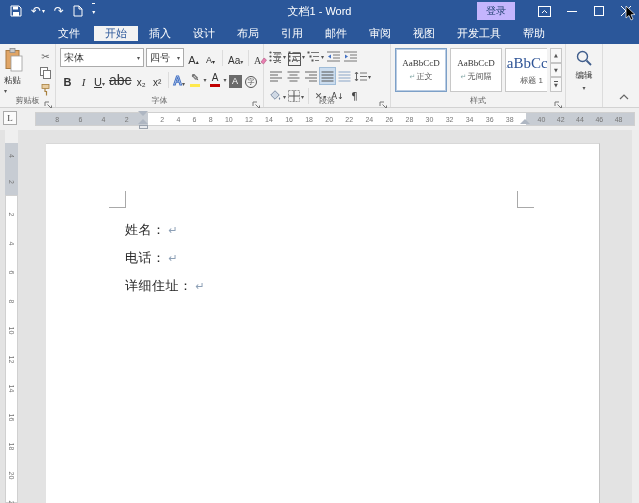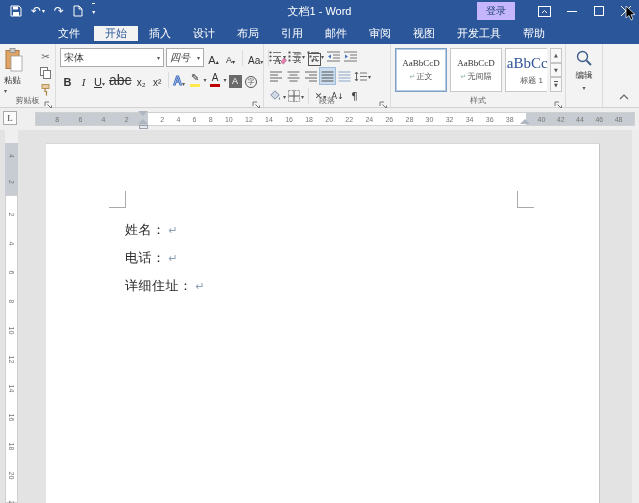--- a/index.html
+++ b/index.html
@@ -40,22 +40,22 @@
   .paste{position:absolute;left:4px;top:4px;width:30px;height:52px;display:flex;flex-direction:column;align-items:flex-start;font-size:8.5px;color:#333;}
   .paste .pl{margin-top:1px;}
   .clip-col{position:absolute;left:38px;top:5px;display:flex;flex-direction:column;gap:3px;}
   .clip-col .rbtn{width:15px;height:14px;font-size:10px;color:#666;font-family:"DejaVu Sans",sans-serif;}
 
   
   .g-font{width:208px;}
   .frow1{position:absolute;left:4px;top:4px;display:flex;align-items:center;gap:2px;}
   .combo{display:flex;align-items:center;justify-content:space-between;background:#fff;border:1px solid #ababab;height:19px;font-size:10px;color:#333;padding:0 3px;}
   .combo .drop6{margin-left:3px;}
-  .c-name{width:104px;}
-  .c-size{width:38px;font-style:italic;}
+  .c-name{width:84px;}
+  .c-size{width:38px;}
   .frow2{position:absolute;left:4px;top:27px;display:flex;align-items:center;gap:1px;}
   .fbtn{min-width:15px;height:17px;display:flex;align-items:end;justify-content:center;font-size:11px;color:#333;padding:0 1px;position:relative;line-height:1.1;}
   .fbtn .b{font-weight:bold;}
   .fbtn .i{font-style:italic;font-family:"Liberation Serif",serif;}
   .fbtn .u{text-decoration:underline;}
   .strike{text-decoration:line-through;font-size:14px;}
   .bar-under{position:relative;display:flex;flex-direction:column;align-items:center;line-height:1;}
   .bar-under .gl{font-size:10px;}
   .cbar{width:10px;height:3px;margin-top:1px;}
   .effectsA{color:#fff;-webkit-text-stroke:1px #4472c4;font-size:12px;font-weight:bold;}
@@ -331,20 +331,21 @@
             <span class="cbar" style="background:#c00000"></span>
           </span>
         <span class="drop6">▾</span>
         <span class="fbtn">
             <span class="shadeA">A</span>
           </span>
         <span class="fbtn">
             <span class="encircle">字</span>
           </span>
       </div>
+      <div class="glabel">字体</div>
       <span class="launcher">
         <svg width="9" height="9" viewBox="0 0 9 9">
             <path d="M1 1 h4 M1 1 v4" stroke="#777" fill="none"></path>
             <path d="M3.5 3.5 L7.5 7.5 M7.5 7.5 h-3 M7.5 7.5 v-3" stroke="#777" fill="none"></path>
           </svg>
       </span>
     </div>
 
     <div class="rgroup g-para">
       <div class="prow prow1">

